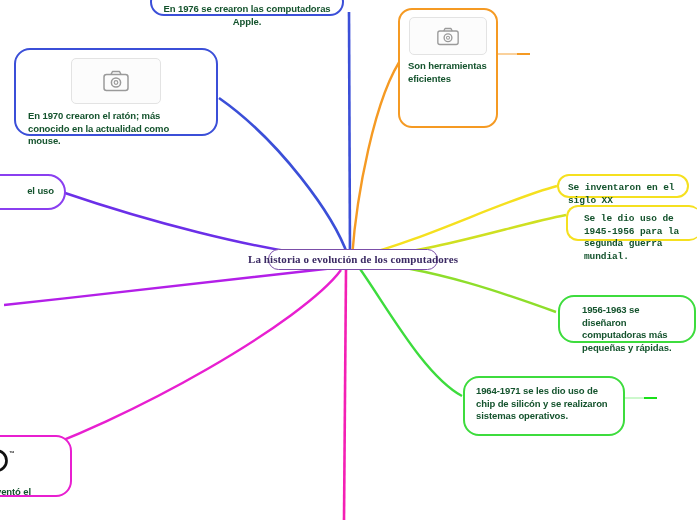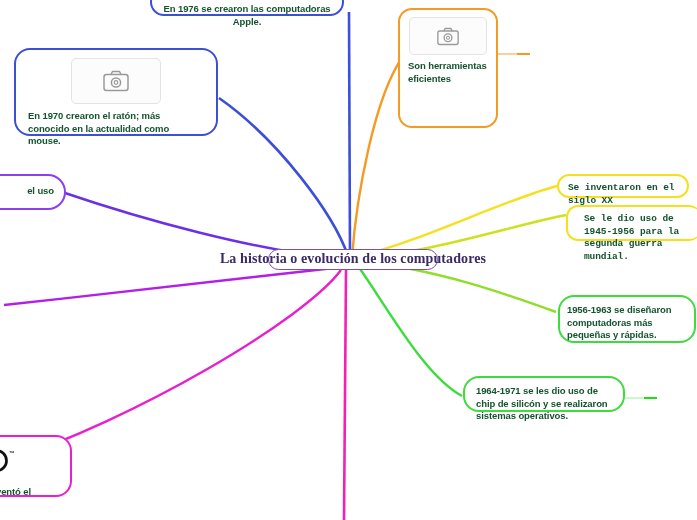--- a/index.html
+++ b/index.html
@@ -41,21 +41,21 @@
     color: #14532d;
     letter-spacing: -0.1px;
   }
   .node.center {
     border-radius: 18px;
     border-width: 1.5px;
     border-color: #7b4ea8;
     color: #3b2a63;
     font-family: "Liberation Serif", serif;
     font-weight: bold;
-    font-size: 14px;
+    font-size: 11px;
     padding: 6px 12px;
     letter-spacing: 0.1px;
     white-space: nowrap;
   }
   .node.blue   { border-color: #3b4fd8; }
   .node.orange { border-color: #f59a23; border-radius: 14px; }
   .node.yellow { border-color: #f5e01f; font-family: Liberation Mono, monospace; }
   .node.green  { border-color: #3ddc3d; }
   .node.purple { border-color: #8a3ff0; }
   .node.magenta{ border-color: #e81fd0; }
@@ -149,25 +149,25 @@
   </div>
 
   <div class="node yellow" style="left:553px; top:174px; width:132px; height:24px; padding:6px 9px; border-radius:12px;">
     <span>Se inventaron en el siglo XX</span>
   </div>
 
   <div class="node yellow" style="left:562px; top:205px; width:135px; height:36px; padding:6px 16px; border-radius:12px; border-right:none;">
     <span>Se le dio uso de 1945-1956 para la segunda guerra mundial.</span>
   </div>
 
-  <div class="node green" style="left:554px; top:295px; width:138px; height:48px; padding:7px 7px;">
+  <div class="node green" style="left:554px; top:295px; width:138px; height:48px; padding:7px 22px;">
     <span>1956-1963 se diseñaron computadoras más pequeñas y rápidas.</span>
   </div>
 
-  <div class="node green" style="left:459px; top:376px; width:162px; height:36px; padding:7px 11px;">
+  <div class="node green" style="left:459px; top:376px; width:162px; height:60px; padding:7px 11px;">
     <span>1964-1971 se les dio uso de chip de silicón y se realizaron sistemas operativos.</span>
   </div>
   <div class="stub" style="left:621px; top:397px; width:32px;">
     <span class="seg1" style="background:#8ef08e;"></span>
     <span class="seg2" style="background:#19e019;"></span>
   </div>
 
   <div class="node purple" style="left:-58px; top:174px; width:120px; height:36px; padding:9px 10px; text-align:right; border-radius:20px;">
     <span>el uso</span>
   </div>

